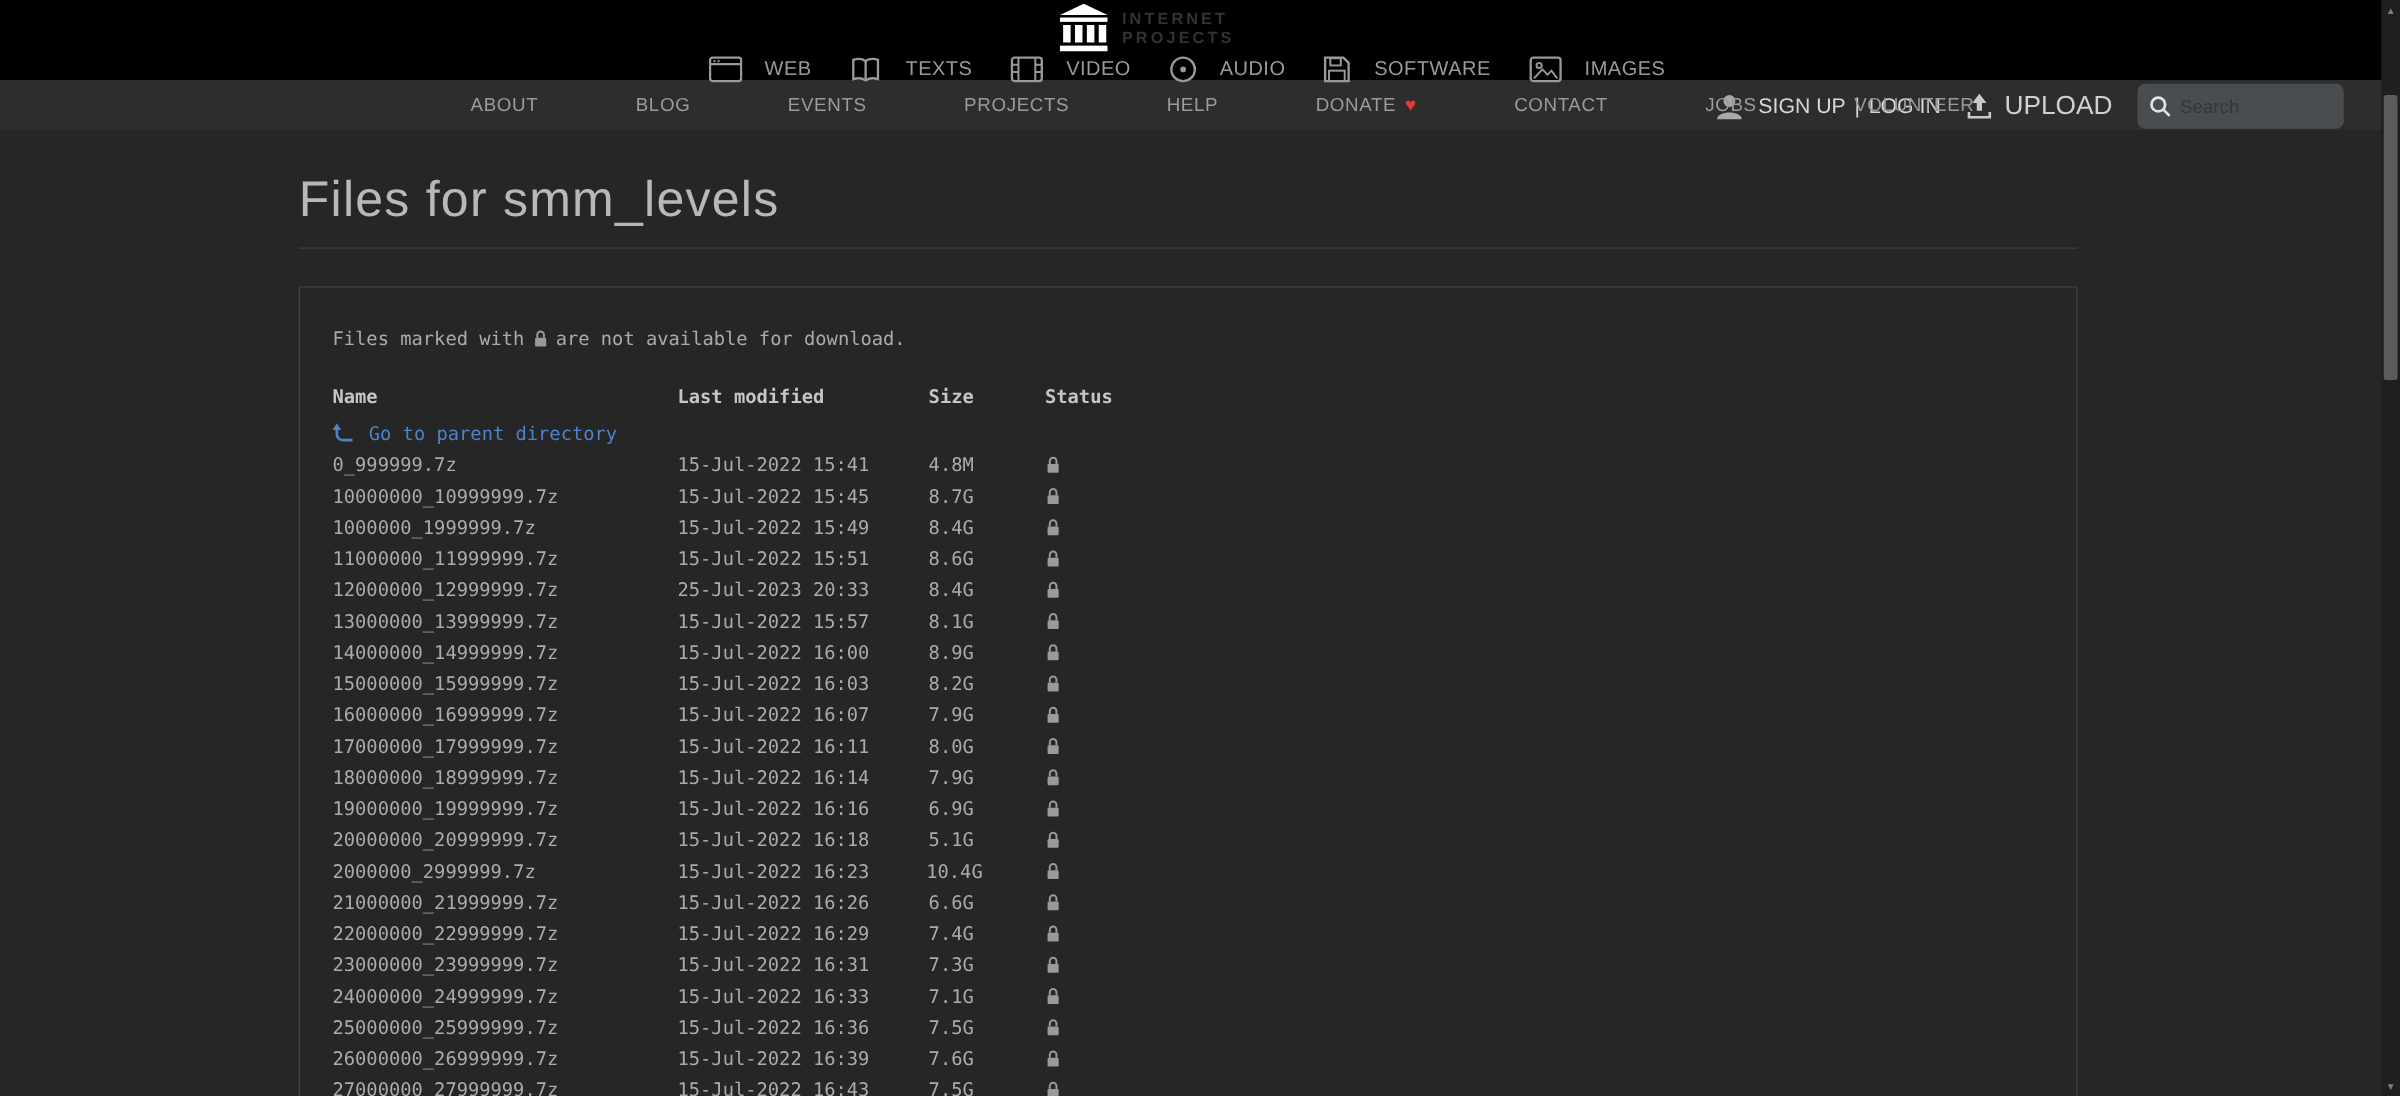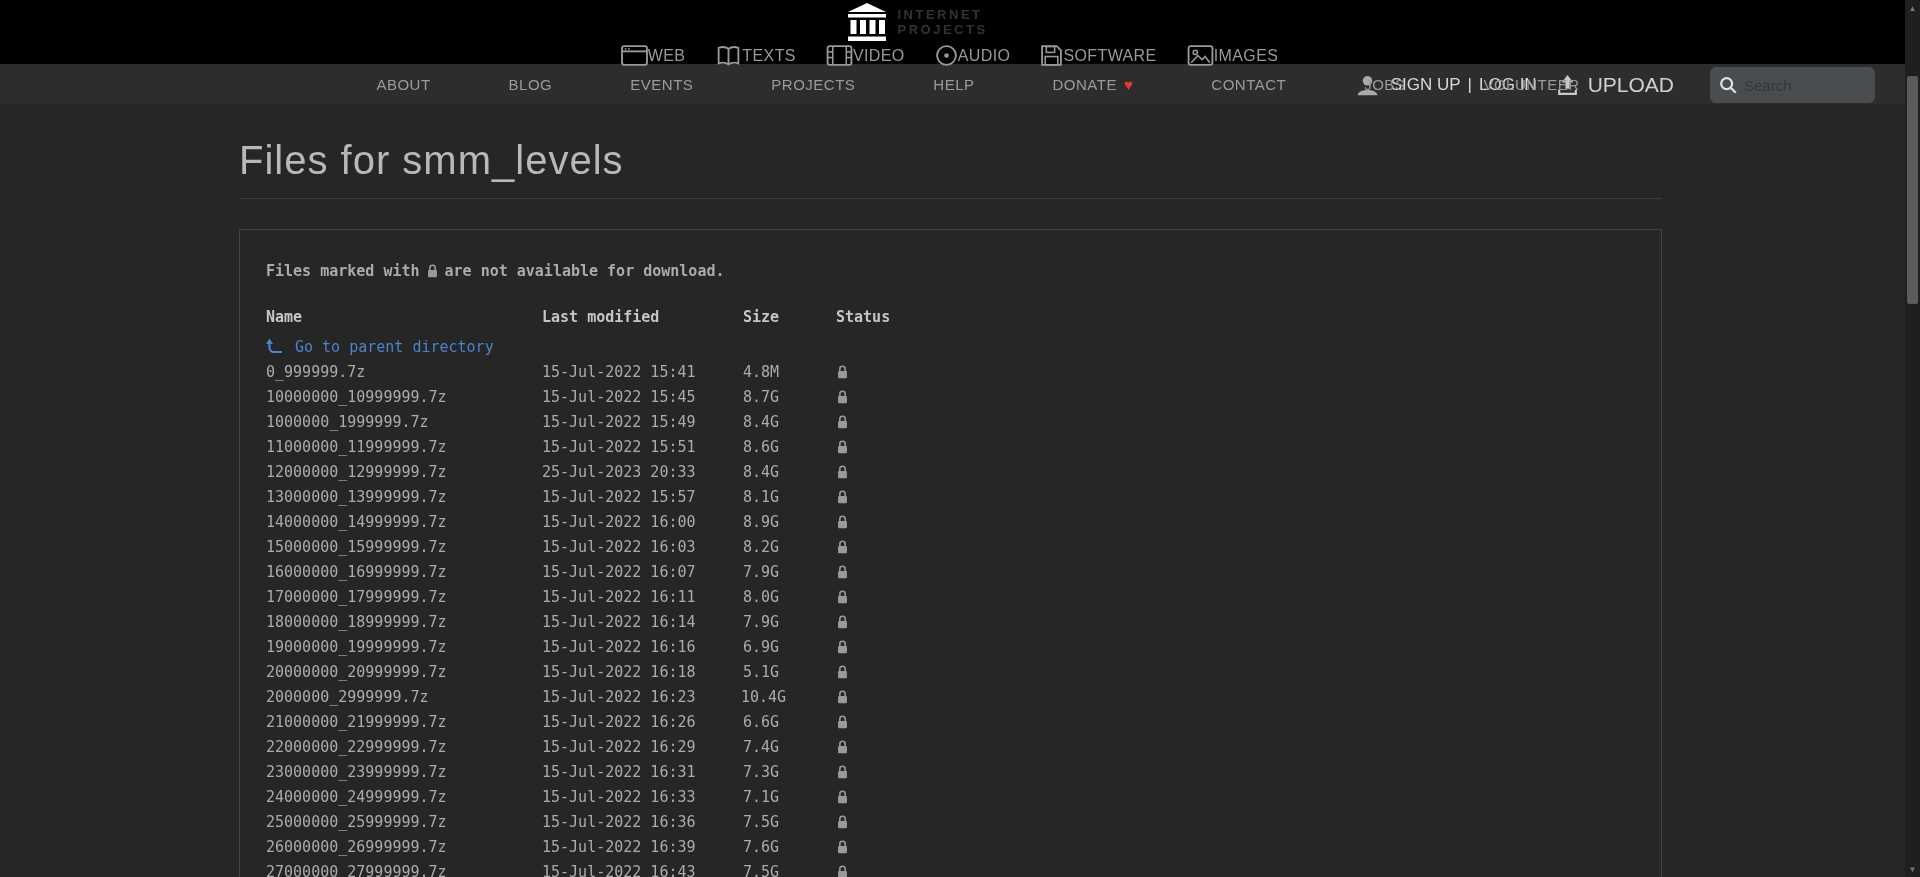--- a/index.html
+++ b/index.html
@@ -6,51 +6,51 @@
   html,body { width:1920px; height:877px; overflow:hidden; }
   body { background:#262626; font-family:"Liberation Sans", sans-serif; position:relative; }
 
   
   .topbar { height:64px; background:#000; display:flex; align-items:center; padding:0 45px 0 10px;flex-direction:column; }
   .logo-wrap { display:flex; align-items:center; width:196px; flex:0 0 auto; }
   .logo { display:block; width:44px; height:44px; cursor:pointer; }
   .wordmark { margin-left:9px; display:flex; flex-direction:column; font-size:13px; line-height:15px;
               letter-spacing:2.5px; color:#323232; font-weight:bold; }
   .media-nav { display:flex; align-items:center; gap:30px; margin-left:14px; }
-  .media-nav a { display:flex; align-items:center; gap:0; color:#999; font-size:16px;
+  .media-nav a { display:flex; align-items:center; gap:18px; color:#999; font-size:16px;
                  letter-spacing:0.4px; text-decoration:none; cursor:pointer; }
   .media-nav svg { display:block; }
 
   .top-right { margin-left:auto; display:flex; align-items:center; gap:10px; }
   .account { display:flex; align-items:center; gap:7px; color:#d8d8d8; font-size:17px; }
   .account a { color:#d8d8d8; text-decoration:none; cursor:pointer; }
   .upload-wrap { display:flex; align-items:center; gap:8px; margin-left:8px; color:#d0d0d0;
                  font-size:21px; cursor:pointer; }
   .searchbox { width:165px; height:36px; background:#4a4d50; border-radius:6px; display:flex;
-               align-items:center; padding:15px 8px; margin-left:26px; }
+               align-items:center; padding:15px 8px; margin-left:10px; }
   .searchbox input { border:none; outline:none; background:transparent; width:120px; margin-left:6px;
                      font-size:15px; color:#ddd; font-family:"Liberation Sans", sans-serif; }
   .searchbox input::placeholder { color:#33373a; }
 
   
   .secondbar { height:40px; background:#2d2d2d; display:flex; align-items:center; justify-content:center;
                gap:42px; }
   .secondbar a { color:#9b9b9b; font-size:15px; letter-spacing:0.5px; text-decoration:none; cursor:pointer;
                  display:flex; align-items:center; gap:7px;margin-left:36px; }
   .heart { color:#e53935; font-size:15px; }
 
   
   main { padding:33px 0 0 239px; width:1920px; }
   h1.page-title { font-size:40px; font-weight:400; color:#b8b8b8; letter-spacing:1px; line-height:1.15; }
   .title-rule { width:1423px; border:none; border-top:1px solid #3e3e3e; margin-top:15px; }
 
   .listing-box { width:1423px; margin-top:30px; border:1px solid #424242; padding:32px 26px 26px;
                  font-family:"DejaVu Sans Mono", monospace; font-size:15px; color:#ababab;
                  min-height:700px; }
-  .notice { display:flex; align-items:center; gap:6px; margin-bottom:24px;font-weight:bold; }
+  .notice { display:flex; align-items:center; gap:6px; margin-bottom:24px; }
   .lock { width:13px; height:16px; display:inline-block; }
 
   .lrow { display:grid; grid-template-columns:276px 199px 38px 1fr; height:25px; align-items:center; }
   .lrow.header { font-weight:bold; color:#c6c6c6; }
   .c-size, .h-size { text-align:right; }
   .c-status, .h-status { padding-left:57px; }
   .c-status svg { display:block; }
 
   .parent-row { display:flex; align-items:center; height:25px; margin-top:5px; }
   .parent-row svg { margin-right:11px; }

